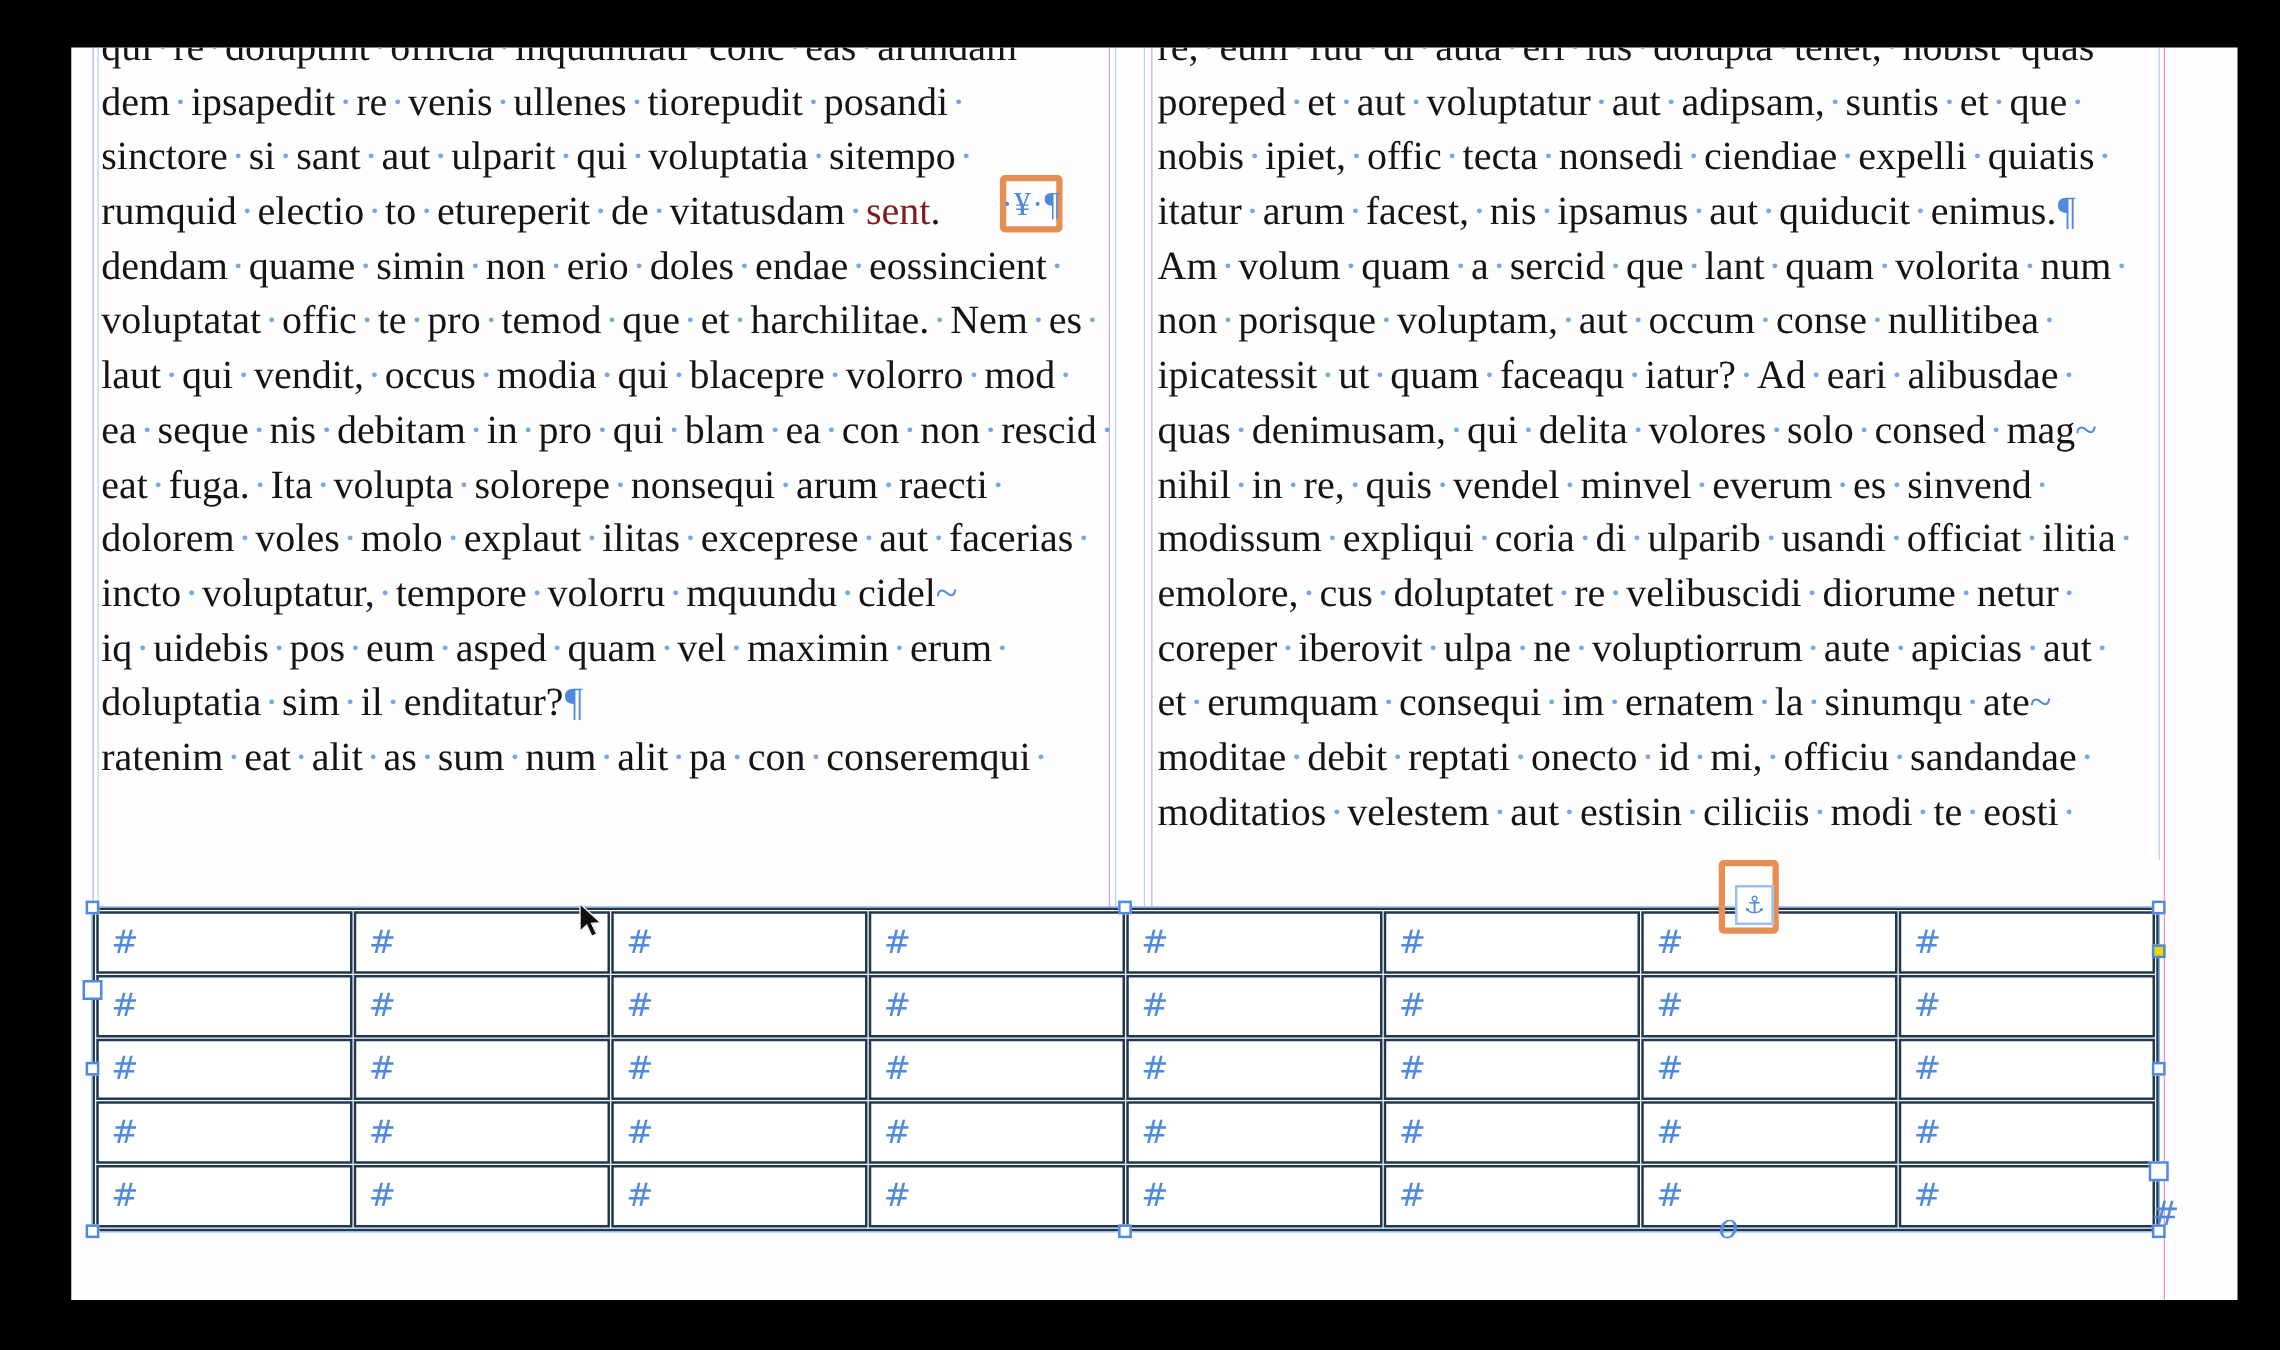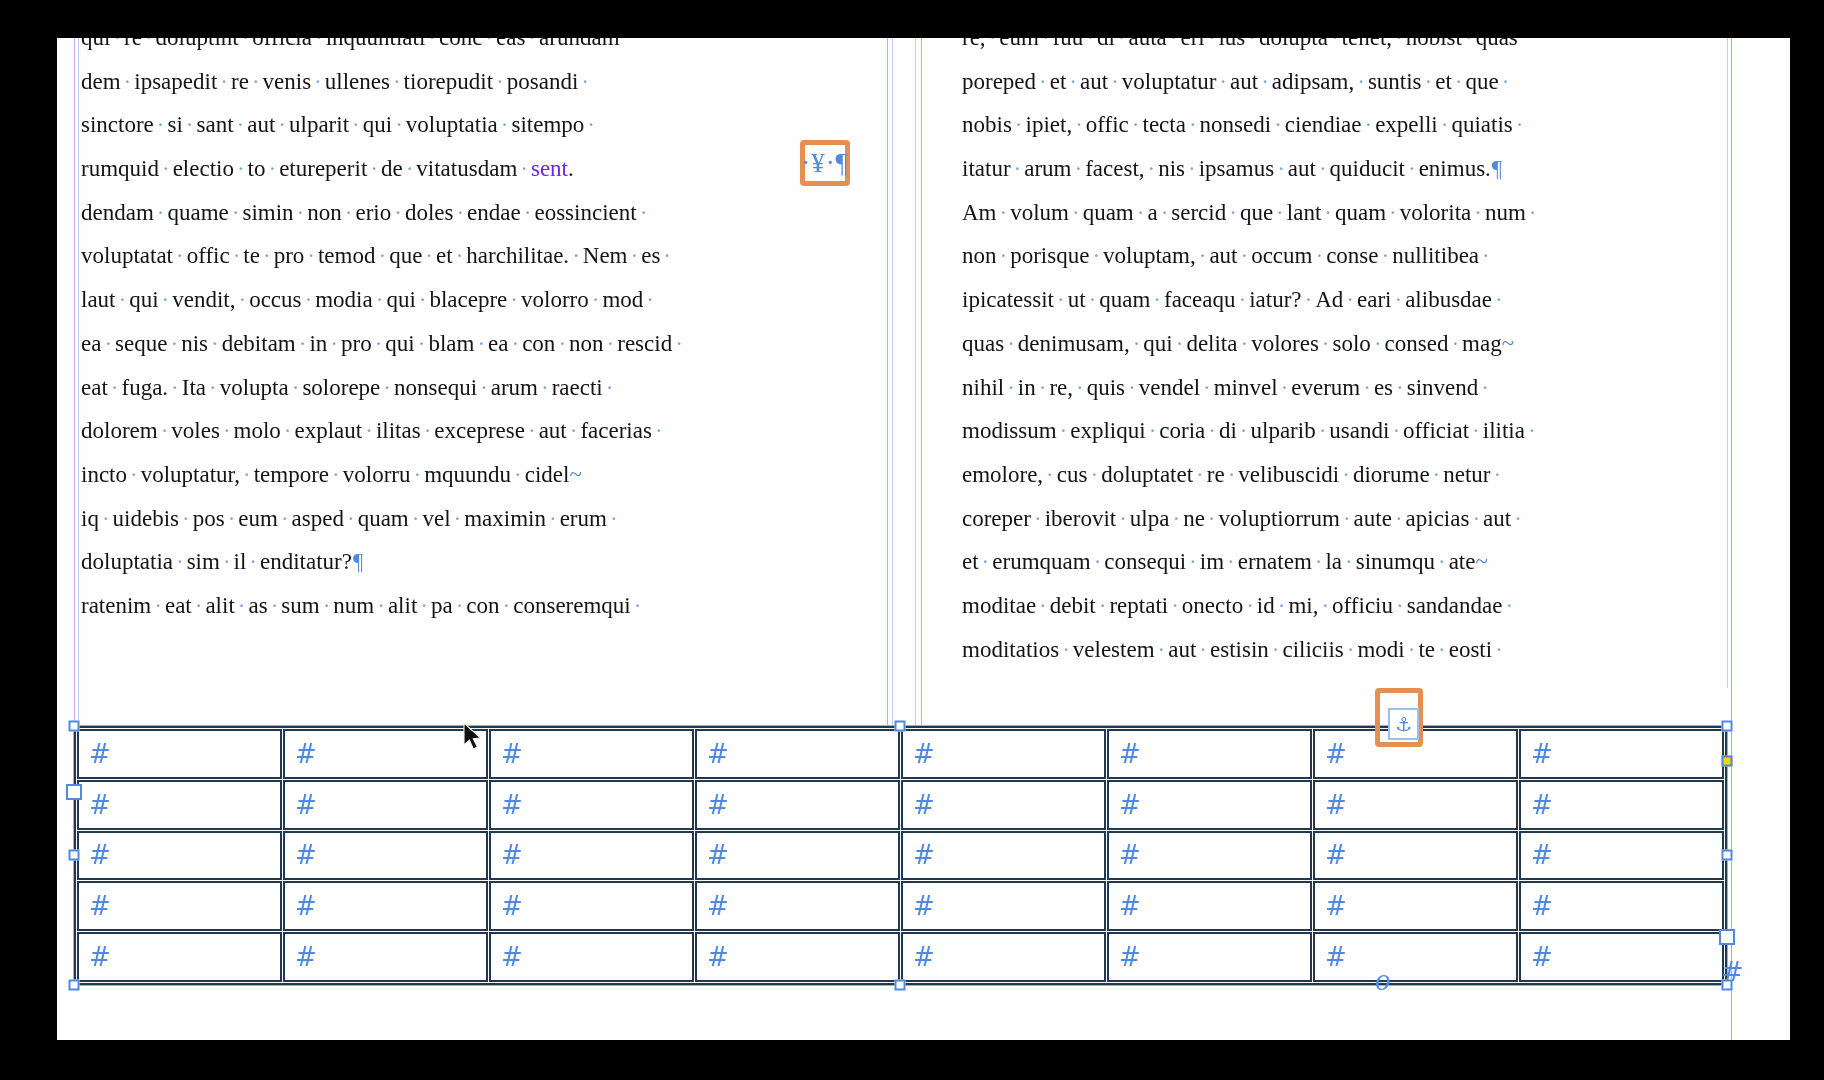--- a/index.html
+++ b/index.html
@@ -7,26 +7,26 @@
        font-family:"Liberation Serif",serif}
   .page{position:absolute;left:57px;top:38px;width:1733px;height:1002px;background:#fefefe;overflow:hidden}
 
   
   .vguide{position:absolute;top:0;width:1px;pointer-events:none}
   .g-violet{background:#c9a7e6}
   .g-pale{background:#bcd0f2}
   .g-pink{background:#ef8fd2}
 
   
-  .tcol{position:absolute;top:-22px;white-space:nowrap;font-size:23px;line-height:43.7px;color:#141414}
+  .tcol{position:absolute;top:-22px;white-space:nowrap;font-size:32px;line-height:43.7px;color:#141414}
   .tcol .line{height:43.7px}
   .dot{color:#74a7ea;margin:0 3px}
   .hy,.pc{color:#5089e0}
   .pc{margin-left:1px}
-  b.pink{color:#6d28d9;font-weight:normal}
+  b.pink{color:#7f1d1d;font-weight:normal}
 
   
   .ptable{position:absolute;left:17px;top:688px;width:1653px;height:259px;box-sizing:border-box;
           background:#fff;border:2px solid #223750;outline:1px solid #8ab4ee;padding:1px;
           display:grid;grid-template-columns:repeat(8,1fr);grid-template-rows:repeat(5,1fr);gap:1px}
   .cell{border:2px solid #223750;background:#fff;box-sizing:border-box;
         display:flex;align-items:center;padding-left:10px}
   .cell span{font-family:"DejaVu Sans",sans-serif;font-size:26px;color:#5089e0}
 
   
@@ -72,21 +72,21 @@
       <div class="line">voluptatat<span class="dot">·</span>offic<span class="dot">·</span>te<span class="dot">·</span>pro<span class="dot">·</span>temod<span class="dot">·</span>que<span class="dot">·</span>et<span class="dot">·</span>harchilitae.<span class="dot">·</span>Nem<span class="dot">·</span>es<span class="dot">·</span></div>
       <div class="line">laut<span class="dot">·</span>qui<span class="dot">·</span>vendit,<span class="dot">·</span>occus<span class="dot">·</span>modia<span class="dot">·</span>qui<span class="dot">·</span>blacepre<span class="dot">·</span>volorro<span class="dot">·</span>mod<span class="dot">·</span></div>
       <div class="line">ea<span class="dot">·</span>seque<span class="dot">·</span>nis<span class="dot">·</span>debitam<span class="dot">·</span>in<span class="dot">·</span>pro<span class="dot">·</span>qui<span class="dot">·</span>blam<span class="dot">·</span>ea<span class="dot">·</span>con<span class="dot">·</span>non<span class="dot">·</span>rescid<span class="dot">·</span></div>
       <div class="line">eat<span class="dot">·</span>fuga.<span class="dot">·</span>Ita<span class="dot">·</span>volupta<span class="dot">·</span>solorepe<span class="dot">·</span>nonsequi<span class="dot">·</span>arum<span class="dot">·</span>raecti<span class="dot">·</span></div>
       <div class="line">dolorem<span class="dot">·</span>voles<span class="dot">·</span>molo<span class="dot">·</span>explaut<span class="dot">·</span>ilitas<span class="dot">·</span>exceprese<span class="dot">·</span>aut<span class="dot">·</span>facerias<span class="dot">·</span></div>
       <div class="line">incto<span class="dot">·</span>voluptatur,<span class="dot">·</span>tempore<span class="dot">·</span>volorru<span class="dot">·</span>mquundu<span class="dot">·</span>cidel<span class="hy">~</span></div>
       <div class="line">iq<span class="dot">·</span>uidebis<span class="dot">·</span>pos<span class="dot">·</span>eum<span class="dot">·</span>asped<span class="dot">·</span>quam<span class="dot">·</span>vel<span class="dot">·</span>maximin<span class="dot">·</span>erum<span class="dot">·</span></div>
       <div class="line">doluptatia<span class="dot">·</span>sim<span class="dot">·</span>il<span class="dot">·</span>enditatur?<span class="pc">¶</span></div>
       <div class="line">ratenim<span class="dot">·</span>eat<span class="dot">·</span>alit<span class="dot">·</span>as<span class="dot">·</span>sum<span class="dot">·</span>num<span class="dot">·</span>alit<span class="dot">·</span>pa<span class="dot">·</span>con<span class="dot">·</span>conseremqui<span class="dot">·</span></div>
     </div>
-  <div class="tcol" id="rightcol" style="left:905px">
+  <div class="tcol" id="rightcol" style="left:869px">
       <div class="line">re,<span class="dot">·</span>eum<span class="dot">·</span>fuu<span class="dot">·</span>di<span class="dot">·</span>auta<span class="dot">·</span>eri<span class="dot">·</span>ius<span class="dot">·</span>dolupta<span class="dot">·</span>tenet,<span class="dot">·</span>nobist<span class="dot">·</span>quas</div>
       <div class="line">poreped<span class="dot">·</span>et<span class="dot">·</span>aut<span class="dot">·</span>voluptatur<span class="dot">·</span>aut<span class="dot">·</span>adipsam,<span class="dot">·</span>suntis<span class="dot">·</span>et<span class="dot">·</span>que<span class="dot">·</span></div>
       <div class="line">nobis<span class="dot">·</span>ipiet,<span class="dot">·</span>offic<span class="dot">·</span>tecta<span class="dot">·</span>nonsedi<span class="dot">·</span>ciendiae<span class="dot">·</span>expelli<span class="dot">·</span>quiatis<span class="dot">·</span></div>
       <div class="line">itatur<span class="dot">·</span>arum<span class="dot">·</span>facest,<span class="dot">·</span>nis<span class="dot">·</span>ipsamus<span class="dot">·</span>aut<span class="dot">·</span>quiducit<span class="dot">·</span>enimus.<span class="pc">¶</span></div>
       <div class="line">Am<span class="dot">·</span>volum<span class="dot">·</span>quam<span class="dot">·</span>a<span class="dot">·</span>sercid<span class="dot">·</span>que<span class="dot">·</span>lant<span class="dot">·</span>quam<span class="dot">·</span>volorita<span class="dot">·</span>num<span class="dot">·</span></div>
       <div class="line">non<span class="dot">·</span>porisque<span class="dot">·</span>voluptam,<span class="dot">·</span>aut<span class="dot">·</span>occum<span class="dot">·</span>conse<span class="dot">·</span>nullitibea<span class="dot">·</span></div>
       <div class="line">ipicatessit<span class="dot">·</span>ut<span class="dot">·</span>quam<span class="dot">·</span>faceaqu<span class="dot">·</span>iatur?<span class="dot">·</span>Ad<span class="dot">·</span>eari<span class="dot">·</span>alibusdae<span class="dot">·</span></div>
       <div class="line">quas<span class="dot">·</span>denimusam,<span class="dot">·</span>qui<span class="dot">·</span>delita<span class="dot">·</span>volores<span class="dot">·</span>solo<span class="dot">·</span>consed<span class="dot">·</span>mag<span class="hy">~</span></div>
       <div class="line">nihil<span class="dot">·</span>in<span class="dot">·</span>re,<span class="dot">·</span>quis<span class="dot">·</span>vendel<span class="dot">·</span>minvel<span class="dot">·</span>everum<span class="dot">·</span>es<span class="dot">·</span>sinvend<span class="dot">·</span></div>
       <div class="line">modissum<span class="dot">·</span>expliqui<span class="dot">·</span>coria<span class="dot">·</span>di<span class="dot">·</span>ulparib<span class="dot">·</span>usandi<span class="dot">·</span>officiat<span class="dot">·</span>ilitia<span class="dot">·</span></div>

